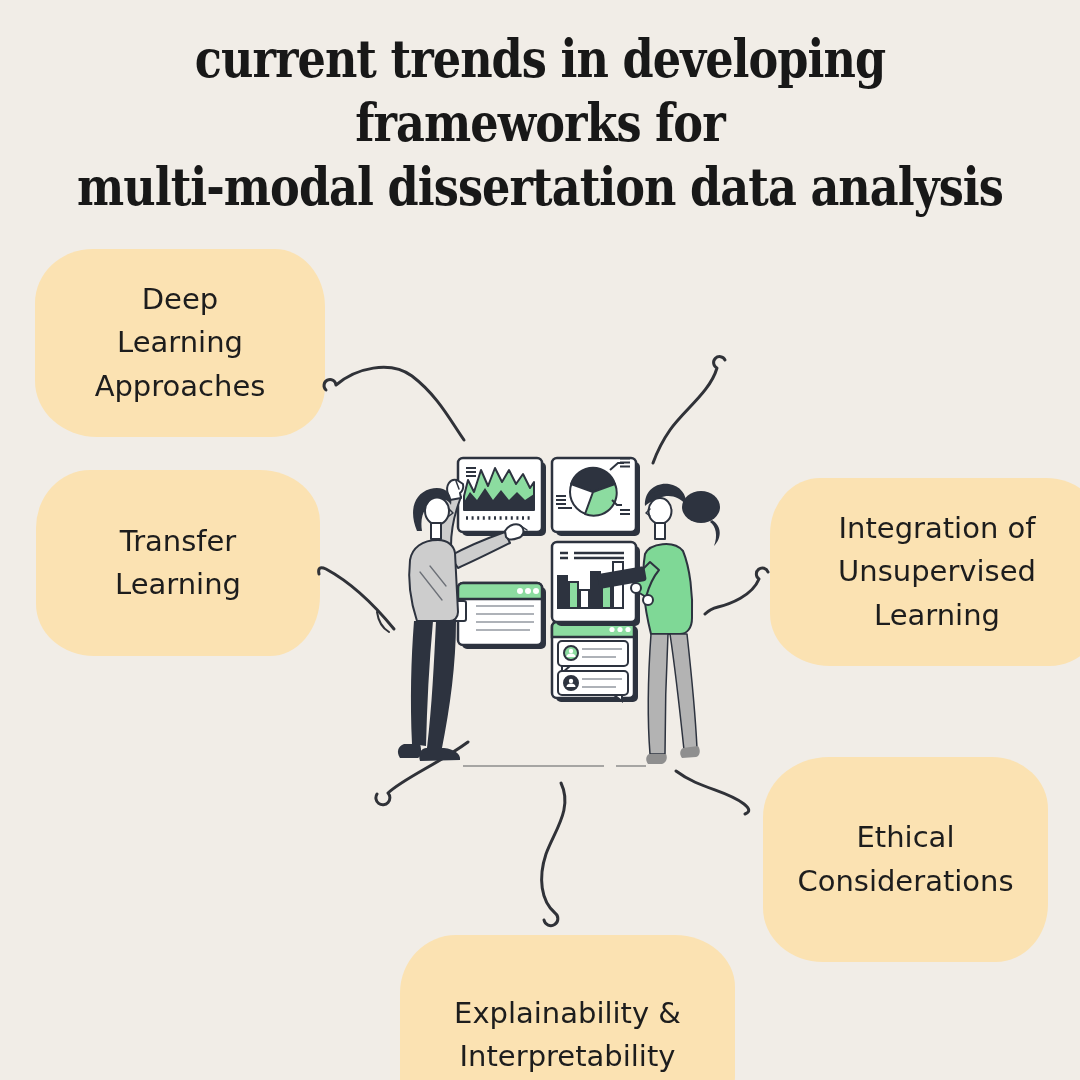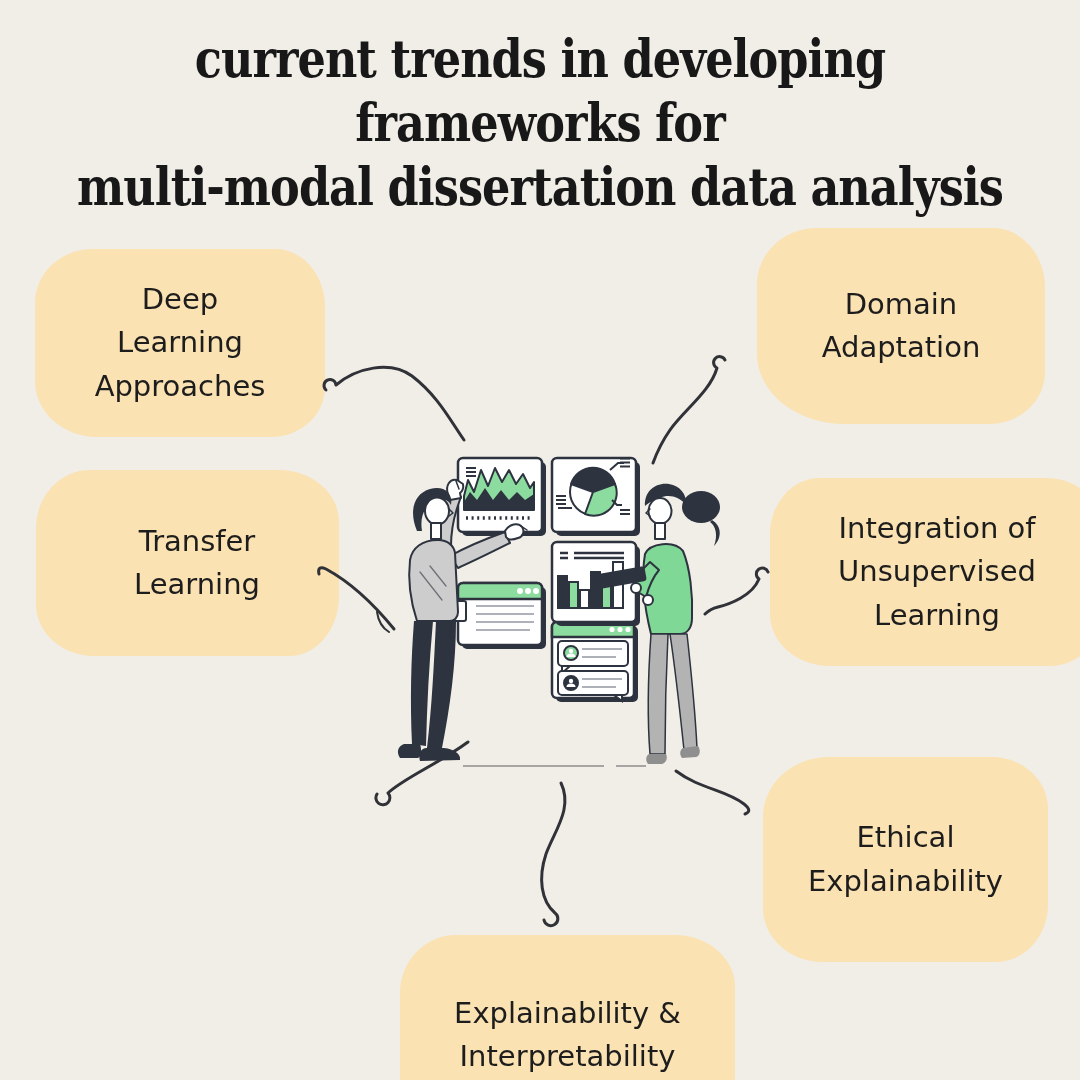--- a/index.html
+++ b/index.html
@@ -21,21 +21,21 @@
 
   
   .bubble{
     position:absolute;display:flex;align-items:center;justify-content:center;
     background:#FBE2B2;color:#1d1d1d;text-align:center;
     font-size:29px;line-height:1.5;font-weight:500;
   }
   .bubble .lbl{white-space:pre-line;}
   .b1{left:35px; top:222px; width:290px;height:188px;border-radius:58px 50px 54px 62px/54px 58px 50px 56px;margin-top:27px;}
   .b2{left:757px;top:228px; width:288px;height:196px;border-radius:60px 52px 56px 88px/56px 60px 52px 70px;}
-  .b3{left:36px; top:470px; width:284px;height:186px;border-radius:54px 60px 50px 58px/58px 52px 60px 52px;padding-left:19px;}
+  .b3{left:36px; top:470px; width:284px;height:186px;border-radius:54px 60px 50px 58px/58px 52px 60px 52px;}
   .b4{left:770px;top:478px; width:334px;height:188px;border-radius:50px 58px 54px 60px/56px 54px 58px 52px;}
   .b5{left:30px; top:758px; width:340px;height:198px;border-radius:60px 54px 58px 50px/52px 60px 52px 58px;}
   .b6{left:763px;top:757px; width:285px;height:205px;border-radius:66px 56px 52px 60px/60px 52px 58px 54px;}
   .b7{left:400px;top:935px; width:335px;height:200px;border-radius:56px 60px 52px 58px/58px 52px 60px 54px;}
 
   svg{position:absolute;left:0;top:0;pointer-events:none;}
 </style>
 </head>
 <body>
 
@@ -45,36 +45,32 @@
     <div>current trends in developing</div>
     <div>frameworks for</div>
     <div>multi-modal dissertation data analysis</div>
   </div>
 
   <div class="bubble b1">
     <span class="lbl">Deep
 Learning
 Approaches</span>
   </div>
-  <div class="bubble b2">
-    <span class="lbl">Domain
-Adaptation</span>
-  </div>
   <div class="bubble b3">
     <span class="lbl">Transfer
 Learning</span>
   </div>
   <div class="bubble b4">
     <span class="lbl">Integration of
 Unsupervised
 Learning</span>
   </div>
   <div class="bubble b6">
     <span class="lbl">Ethical
-Explainability</span>
+Considerations</span>
   </div>
   <div class="bubble b7">
     <span class="lbl">Explainability &amp;
 Interpretability</span>
   </div>
 
   <svg width="1080" height="1080" viewBox="0 0 1080 1080">
     <defs></defs>
 
     <g stroke="#303238" stroke-width="3" fill="none" stroke-linecap="round" stroke-linejoin="round">

